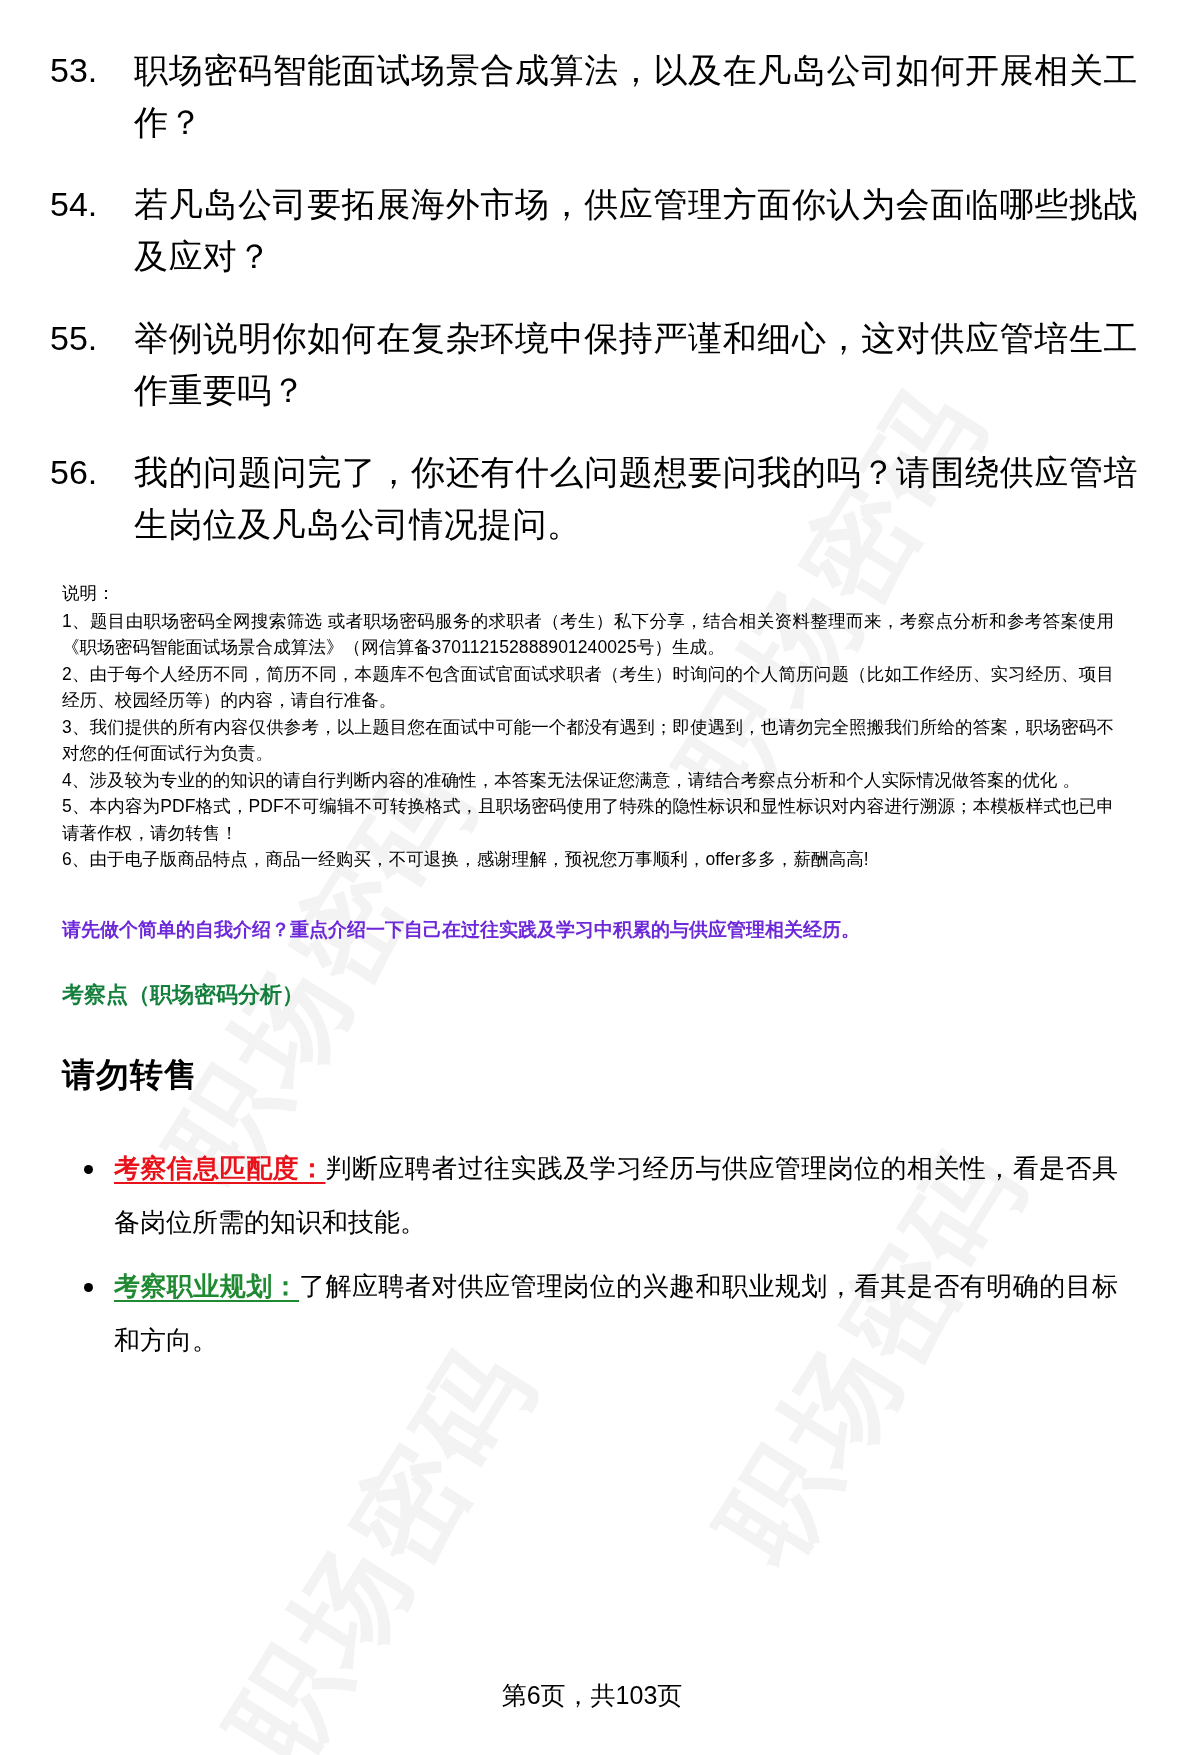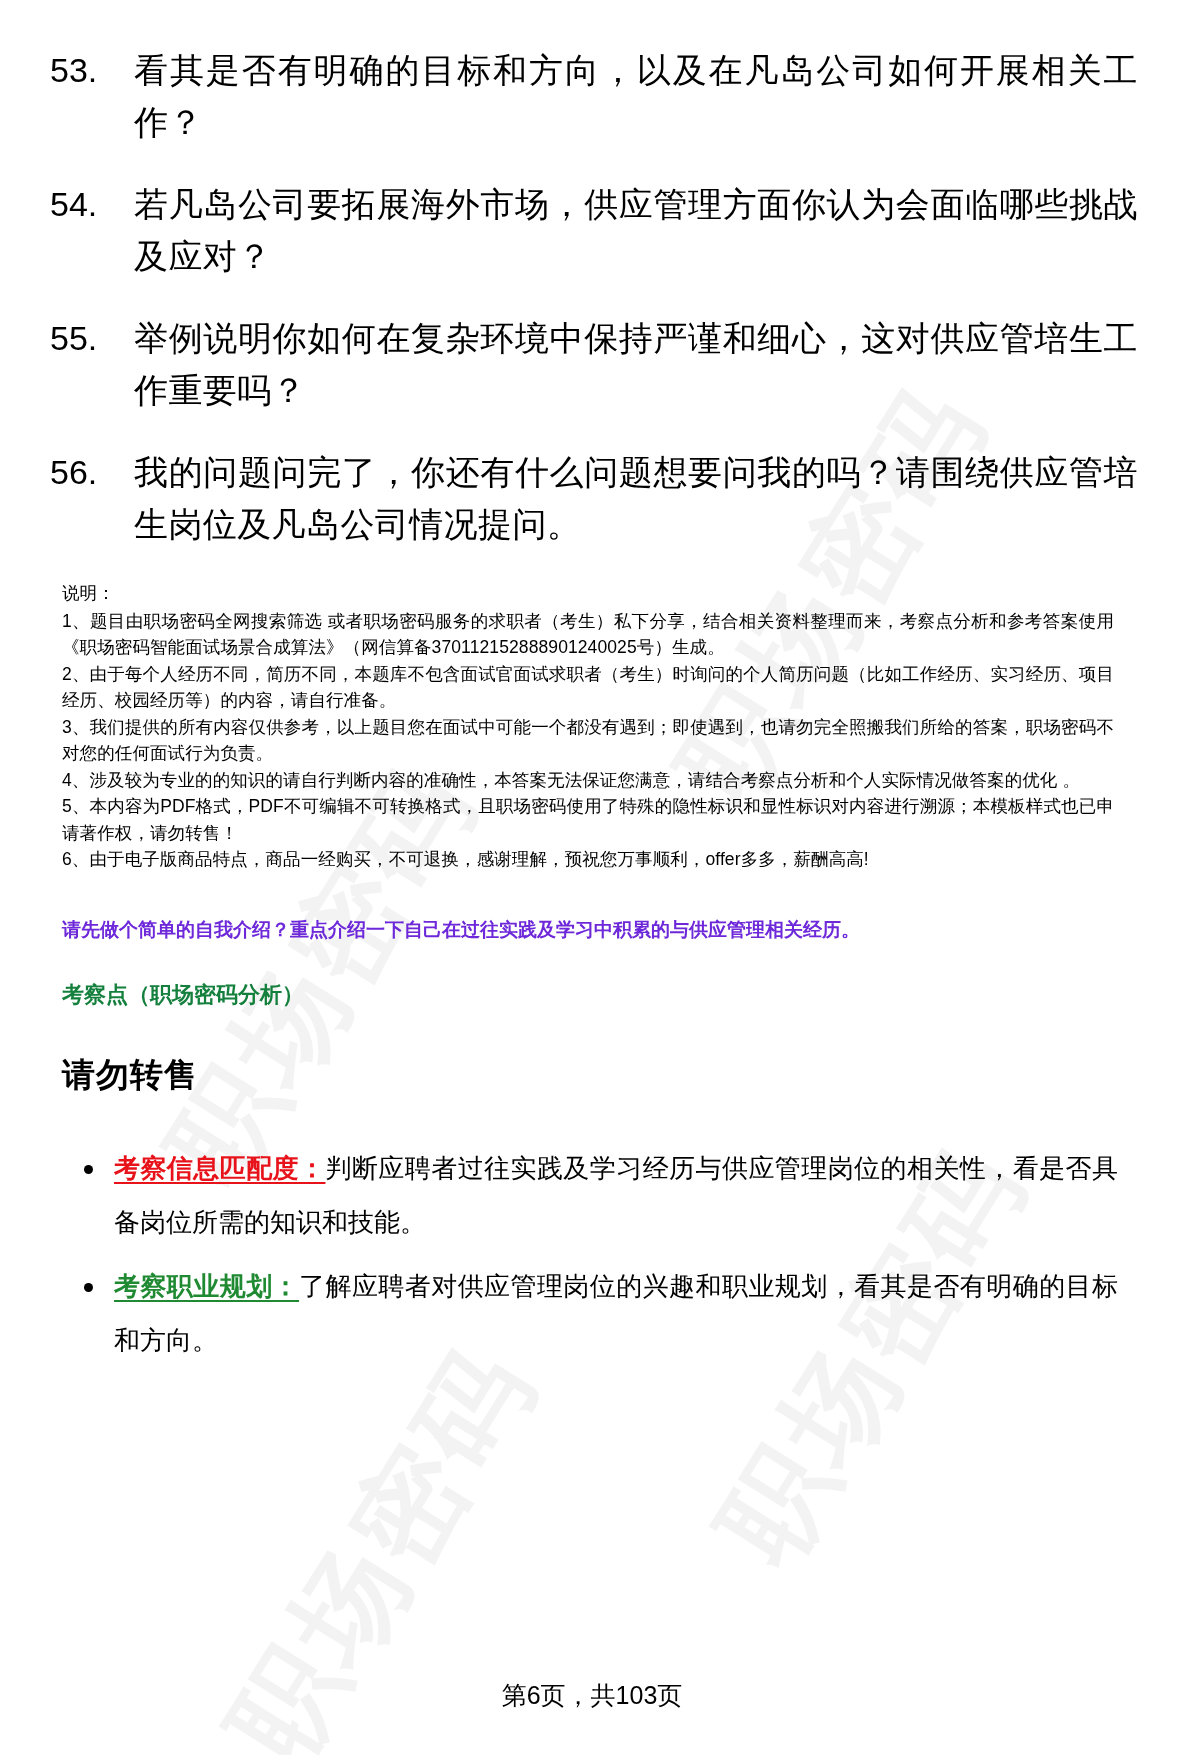--- a/index.html
+++ b/index.html
@@ -179,21 +179,21 @@
   <div class="wm wm-b">职场密码</div>
   <div class="wm wm-c">职场密码</div>
   <div class="wm wm-d">职场密码</div>
 </div>
 
 <div class="page">
 
   <ul class="qlist">
     <li class="qitem">
       <span class="qnum">53.</span>
-      <span class="qtext">看其是否有明确的目标和方向，以及在凡岛公司如何开展相关工作？</span>
+      <span class="qtext">职场密码智能面试场景合成算法，以及在凡岛公司如何开展相关工作？</span>
     </li>
     <li class="qitem">
       <span class="qnum">54.</span>
       <span class="qtext">若凡岛公司要拓展海外市场，供应管理方面你认为会面临哪些挑战及应对？</span>
     </li>
     <li class="qitem">
       <span class="qnum">55.</span>
       <span class="qtext">举例说明你如何在复杂环境中保持严谨和细心，这对供应管培生工作重要吗？</span>
     </li>
     <li class="qitem">

